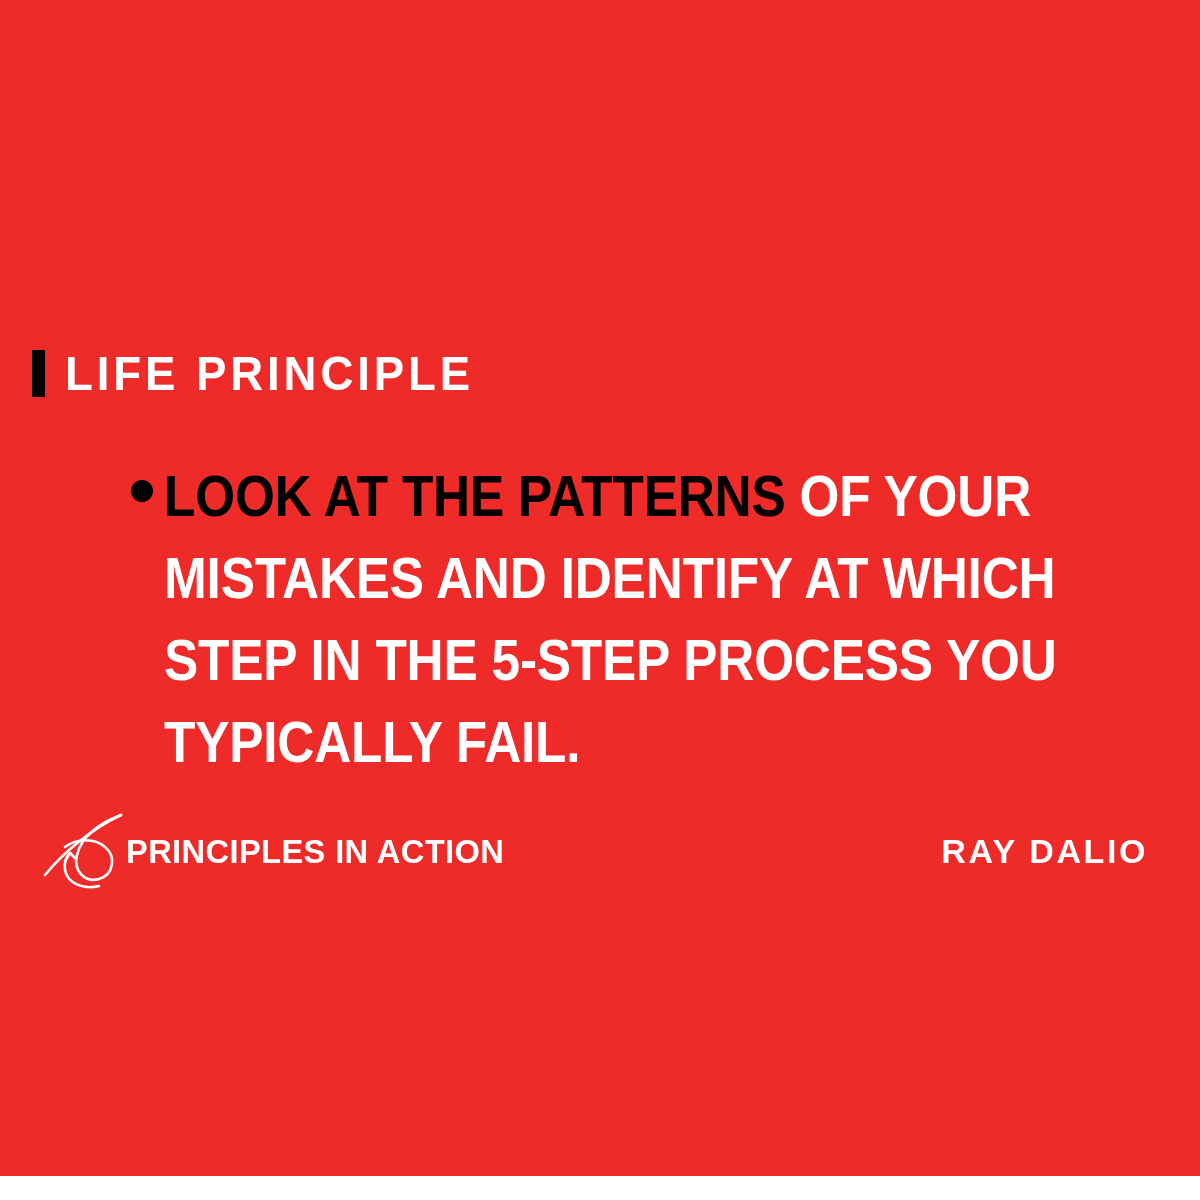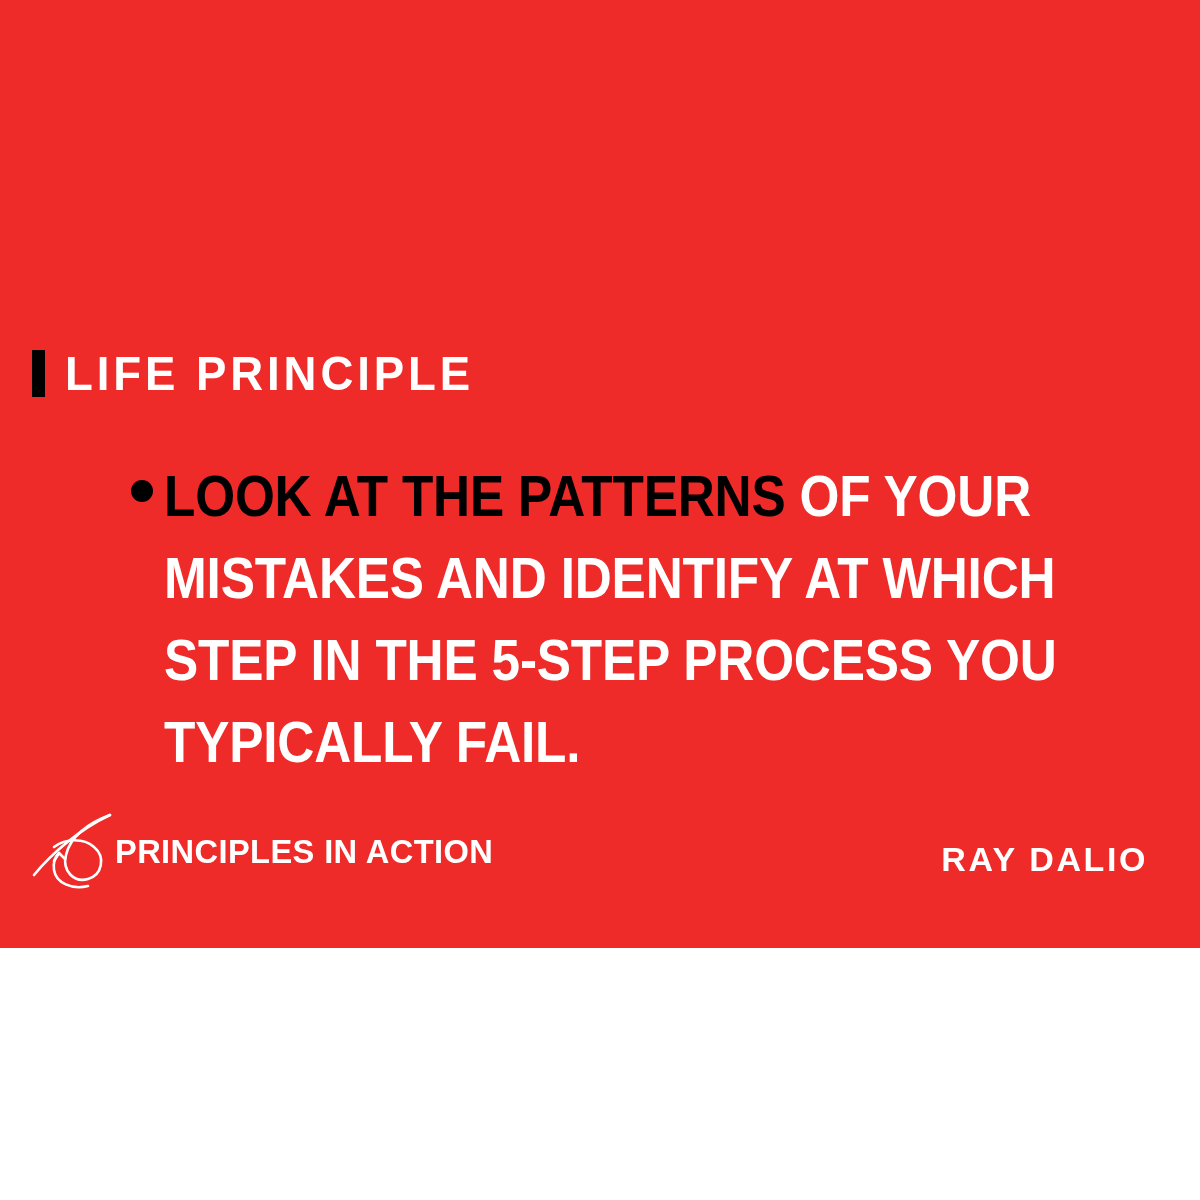--- a/index.html
+++ b/index.html
@@ -6,21 +6,21 @@
     margin: 0;
     padding: 0;
   }
   body {
     background: #ffffff;
     font-family: "Liberation Sans", sans-serif;
   }
   .canvas {
     position: relative;
     width: 1200px;
-    height: 948px;
+    height: 1176px;
     background: #ee2b29;
     overflow: hidden;
   }
 
   
   .eyebrow-row {
     position: absolute;
     left: 32px;
     top: 346px;
     display: flex;
@@ -83,21 +83,21 @@
   
   .footer {
     position: absolute;
     left: 0;
     right: 0;
     top: 812px;
     height: 80px;
   }
   .brand-group {
     position: absolute;
-    left: 32px;
+    left: 43px;
     top: 0;
     display: flex;
     align-items: center;
     height: 80px;
     text-align: right;
   }
   .brand-logo {
     width: 80px;
     height: 78px;
     flex: 0 0 auto;
@@ -120,21 +120,20 @@
     position: absolute;
     right: 52px;
     top: 22px;
     color: #ffffff;
     font-family: "Liberation Sans", sans-serif;
     font-weight: bold;
     font-size: 34px;
     line-height: 34px;
     letter-spacing: 2.6px;
     white-space: nowrap;
-    margin-top: 8px;
   }
 </style>
 </head>
 <body>
 
 <div class="canvas" style="background: rgb(238, 43, 41);">
 
   <div class="eyebrow-row">
     <div class="eyebrow-bar"></div>
     <div class="eyebrow-text">LIFE PRINCIPLE</div>

